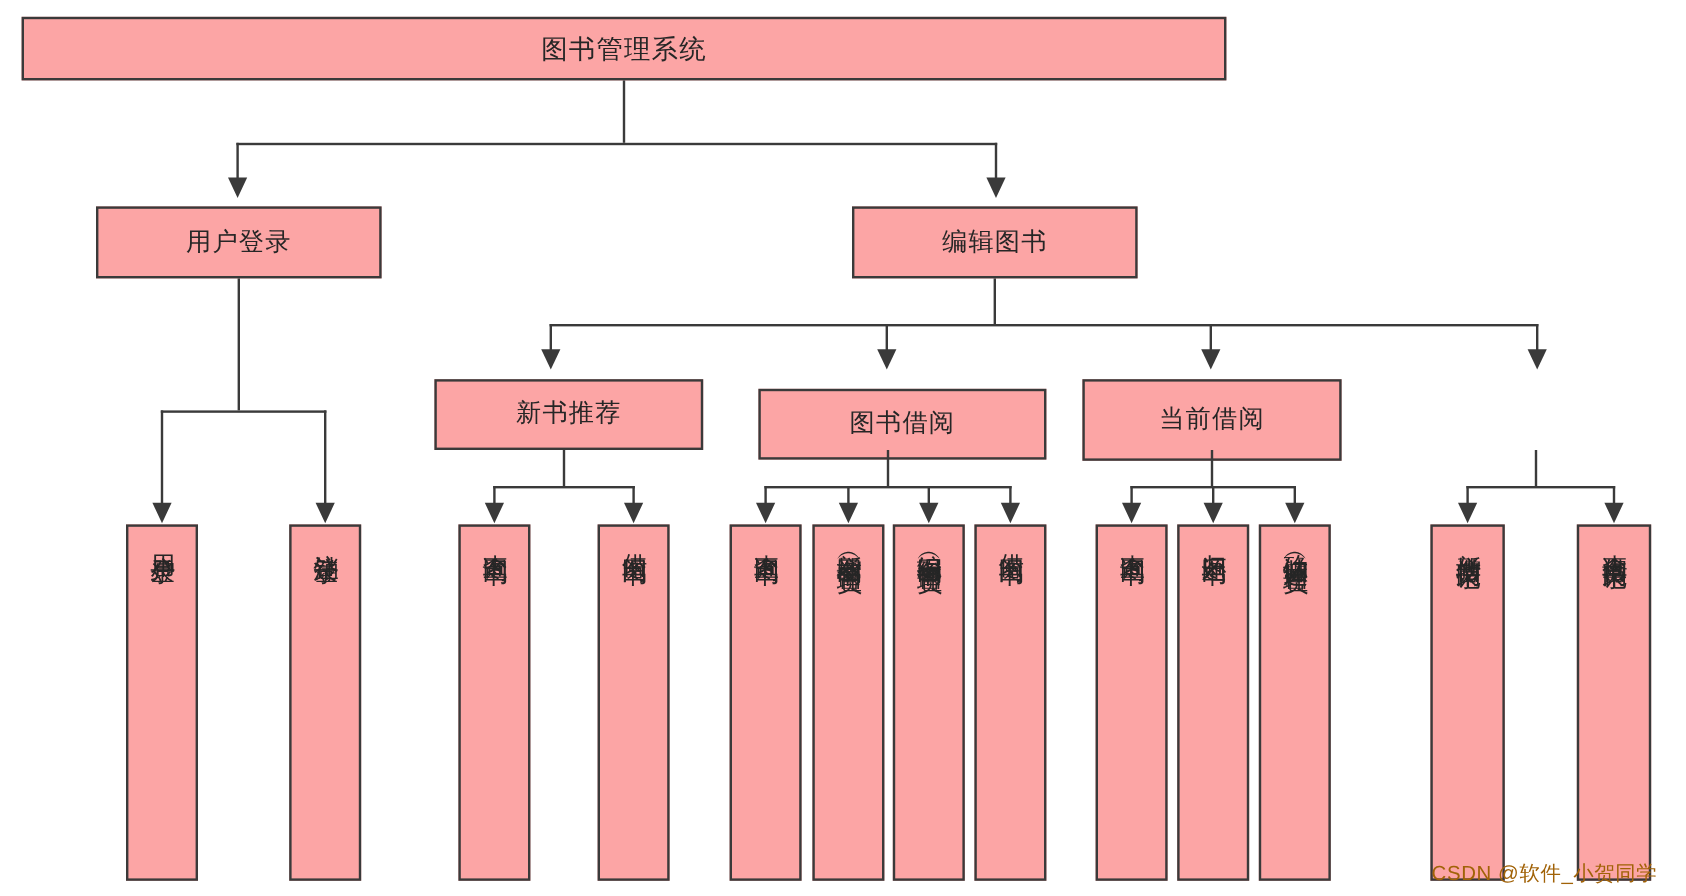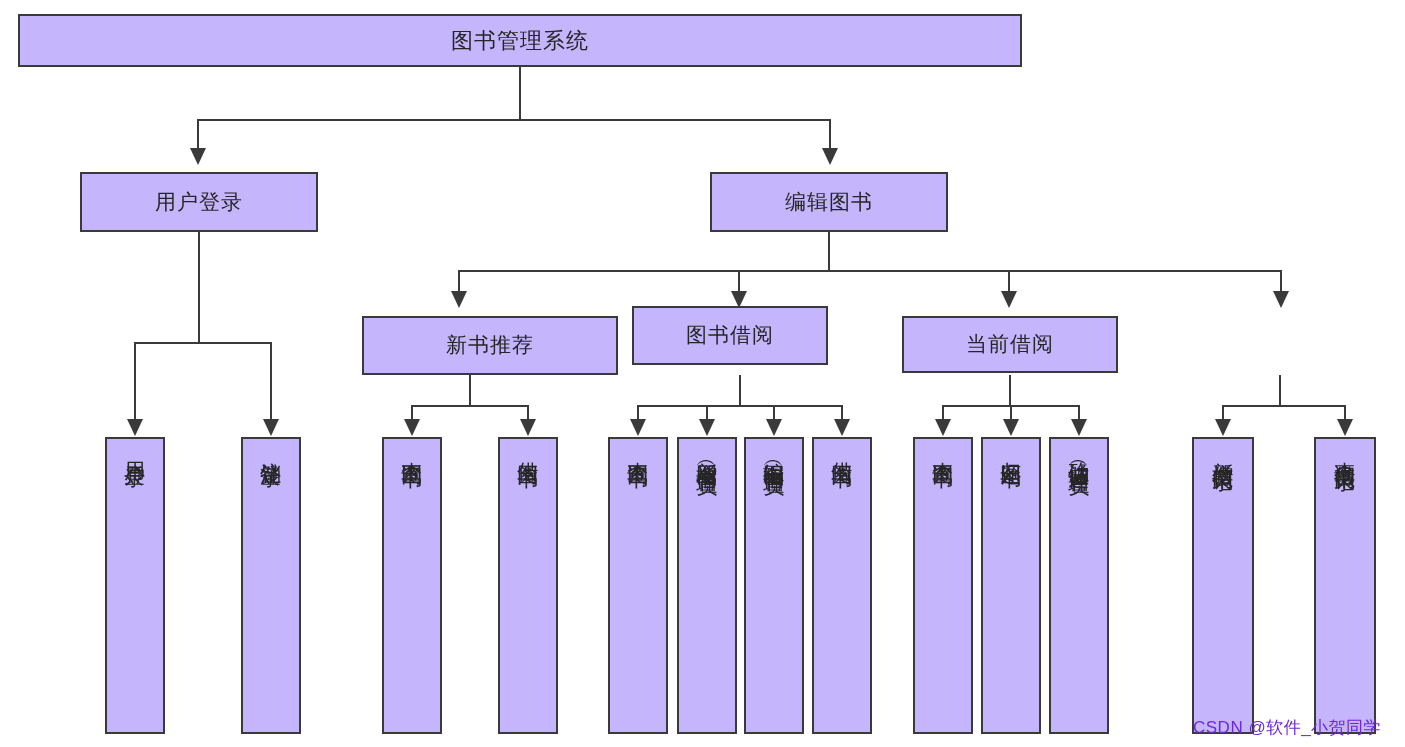--- a/index.html
+++ b/index.html
@@ -14,21 +14,21 @@
     position: relative;
     width: 1405px;
     height: 747px;
     background: #ffffff;
     overflow: hidden;
   }
   
   .node {
     position: absolute;
     box-sizing: border-box;
-    background: #c4b5fd;
+    background: #fca5a5;
     border: 2px solid #3a3a3a;
     display: flex;
     align-items: center;
     justify-content: center;
     color: #262626;
   }
   .node .label {
     display: block;
     text-align: center;
     line-height: 1.05;
@@ -66,21 +66,21 @@
     position: absolute;
     width: 0;
     height: 0;
     border-left: 8px solid transparent;
     border-right: 8px solid transparent;
     border-top: 17px solid #3a3a3a;
   }
   
   #watermark {
     position: absolute;
-    color: #6d28d9;
+    color: #a16207;
     font-size: 17px;
     white-space: nowrap;
     letter-spacing: 0.5px;
   }
 </style>
 </head>
 <body>
 
 <div id="canvas">
 
@@ -121,27 +121,27 @@
 
   <div class="ln v" style="left:738px; top:270px; width:2px; height:22px;"></div>
   <div class="arrow" style="left:731px; top:291px;"></div>
 
   <div class="ln v" style="left:1008px; top:270px; width:2px; height:22px;"></div>
   <div class="arrow" style="left:1001px; top:291px;"></div>
 
   <div class="ln v" style="left:1280px; top:270px; width:2px; height:22px;"></div>
   <div class="arrow" style="left:1273px; top:291px;"></div>
 
-  <div class="node h" style="left:362px; top:316px; width:256px; height:59px;">
+  <div class="node h" style="left:362px; top:316px; width:224px; height:59px;">
     <span class="label">新书推荐</span>
   </div>
-  <div class="node h" style="left:632px; top:306px; width:196px; height:59px;">
+  <div class="node h" style="left:632px; top:324px; width:240px; height:59px;">
     <span class="label">图书借阅</span>
   </div>
-  <div class="node h" style="left:902px; top:316px; width:216px; height:57px;">
+  <div class="node h" style="left:902px; top:316px; width:216px; height:68px;">
     <span class="label">当前借阅</span>
   </div>
 
   <div class="ln v" style="left:469px; top:375px; width:2px; height:30px;"></div>
   <div class="ln h" style="left:411px; top:405px; width:118px; height:2px;"></div>
   <div class="ln v" style="left:411px; top:405px; width:2px; height:15px;"></div>
   <div class="arrow" style="left:404px; top:419px;"></div>
   <div class="ln v" style="left:527px; top:405px; width:2px; height:15px;"></div>
   <div class="arrow" style="left:520px; top:419px;"></div>
 

